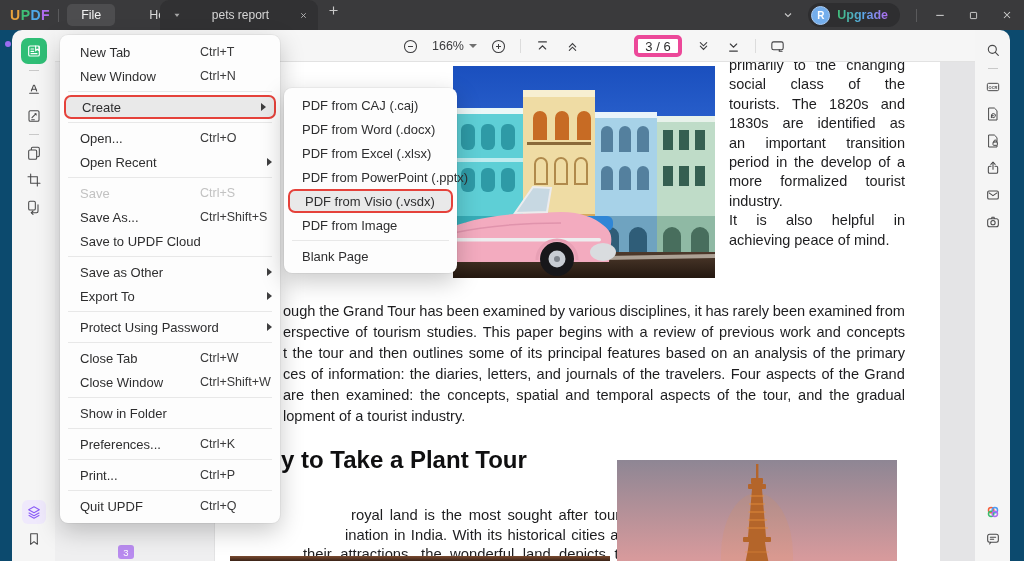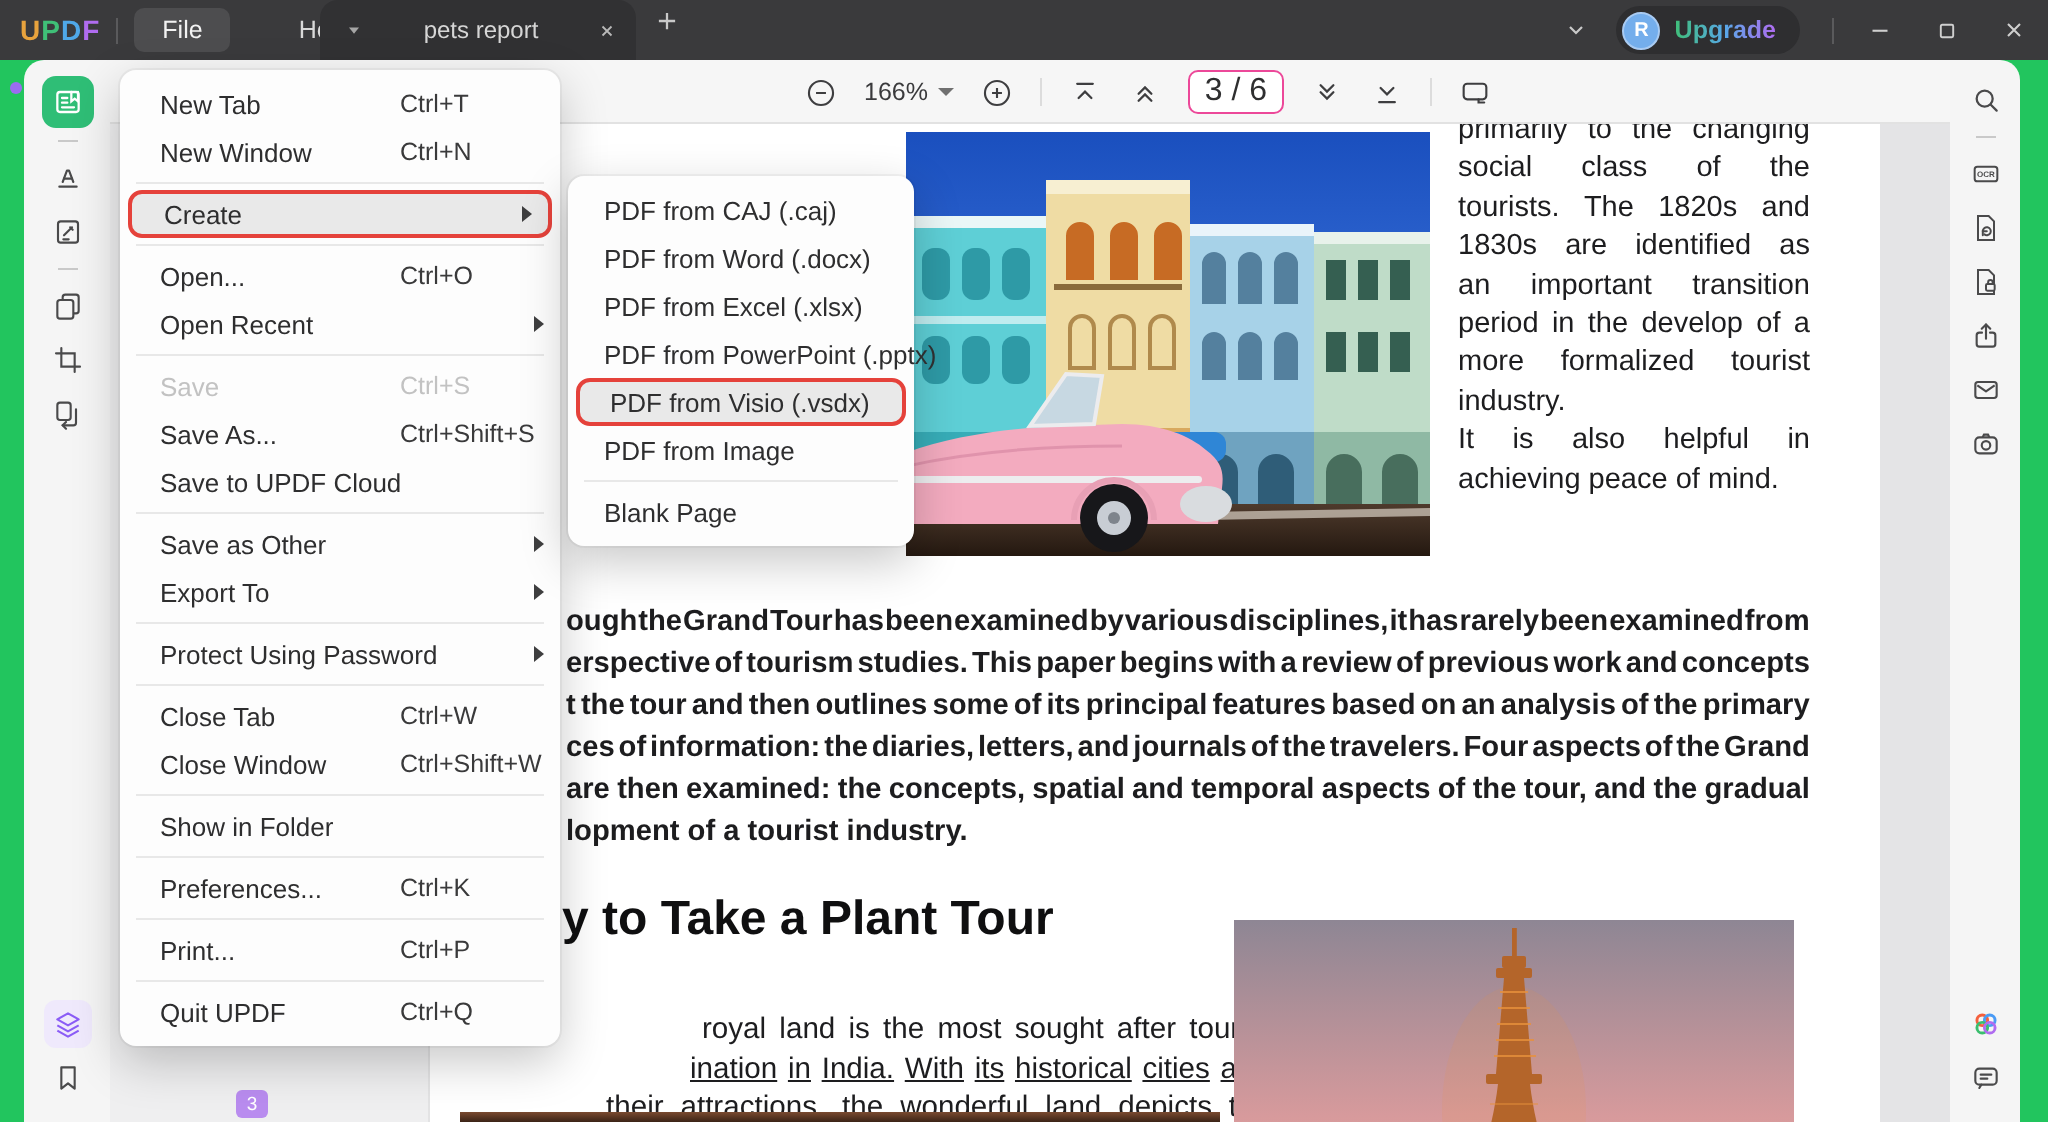--- a/index.html
+++ b/index.html
@@ -1,17 +1,17 @@
 <!DOCTYPE html>
 <html><head>
 <meta charset="utf-8">
 <style>
   html,body{margin:0;padding:0;background:#222;}
   *{box-sizing:border-box;font-family:"Liberation Sans",sans-serif;}
-  #stage{position:relative;width:1024px;height:561px;background:#22c55e;overflow:hidden;}
+  #stage{position:relative;width:1024px;height:561px;background:#0c4a6e;overflow:hidden;}
 
   
   .titlebar{position:absolute;left:0;top:0;width:1024px;height:30px;background:#3A3A3C;display:flex;align-items:center;z-index:30;}
   .logo{font-weight:700;font-size:14px;letter-spacing:.5px;margin-left:10px;}
   .logo .l0{color:#E8A33D}.logo .l1{color:#3FBF77}.logo .l2{color:#4FA8E8}.logo .l3{color:#B06CF0}
   .tb-vsep{width:1px;height:13px;background:#5A5A5C;margin:0 8px;}
   .tb-menu{color:#D9D9D9;font-size:12.5px;padding:4px 14px;border-radius:5px;}
   .tb-menu.active{background:#4D4D4F;color:#F2F2F2;margin-right:20px;}
   .doc-tab{position:absolute;left:160px;top:0;width:158px;height:30px;background:#313133;border-radius:9px 9px 0 0;display:flex;align-items:center;color:#CFCFCF;}
   .doc-tab .caret{margin-left:12px;color:#A5A5A5;display:flex;}
@@ -42,43 +42,43 @@
   .icon-divider{width:10px;height:1px;background:#C9C9C9;margin:3px 0;}
 
   
   .toolbar{position:absolute;left:43px;top:0;width:920px;height:32px;background:#F6F6F6;border-bottom:1px solid #E2E2E2;}
   .tool-row{position:absolute;left:347px;top:0;height:32px;display:flex;align-items:center;gap:13px;}
   .tool-icon{color:#3E3E40;display:flex;align-items:center;}
   .tool-icon svg{width:17px;height:17px;}
   .zoom-group{display:flex;align-items:center;gap:5px;color:#3A3A3C;font-size:12.5px;}
   .caret-down{width:0;height:0;border-left:4px solid transparent;border-right:4px solid transparent;border-top:4.5px solid #707070;}
   .tsep{width:1px;height:14px;background:#DCDCDC;}
-  .pagebox{width:48px;height:22px;border:1px solid #ec4899;border-radius:5px;background:#fff;display:flex;align-items:center;justify-content:center;font-size:16px;color:#2F2F30;}
+  .pagebox{width:48px;height:22px;border:4px solid #ec4899;border-radius:5px;background:#fff;display:flex;align-items:center;justify-content:center;font-size:13px;color:#2F2F30;margin-left:40px;}
 
   
   .viewport{position:absolute;left:43px;top:32px;width:920px;height:499px;background:#E4E4E6;overflow:hidden;}
   .thumb-rail{position:absolute;left:0;top:0;width:160px;height:499px;background:#EFEFF0;border-right:1px solid #E3E3E4;}
   .page-badge{position:absolute;left:63px;top:483px;min-width:16px;height:14px;border-radius:3px;background:#B98CEF;color:#fff;font-size:9.5px;display:flex;align-items:center;justify-content:center;padding:0 3px;}
   .page{position:absolute;left:160px;top:0;width:725px;height:499px;background:#FFFFFF;}
 
   .photo{position:absolute;overflow:hidden;}
   .photo svg{display:block;width:100%;height:100%;}
   .havana{left:398px;top:4px;width:262px;height:212px;}
   .eiffel{left:562px;top:398px;width:280px;height:164px;}
   .strip-photo{left:175px;top:494px;width:380px;height:6px;background:linear-gradient(#7A4A30,#2E1C12);}
 
   .textblock{position:absolute;color:#1D1D1F;}
   .tline{white-space:nowrap;}
   .tline.just{display:flex;justify-content:space-between;}
   .rightcol{left:674px;top:-6px;width:176px;font-size:14.5px;line-height:19.4px;}
-  .abstract{left:228px;top:239px;width:622px;font-size:14.6px;line-height:21px;font-weight:bold;}
+  .abstract{left:228px;top:239px;width:622px;font-size:14.6px;line-height:21px;}
   .heading{left:226px;top:384px;font-size:24px;font-weight:700;color:#0F0F10;}
   .intro{left:193px;top:444px;width:387px;font-size:14.8px;line-height:19.6px;}
   .intro .tline:nth-child(1){padding-left:103px;}
-  .intro .tline:nth-child(2){padding-left:97px;text-decoration:underline;}
+  .intro .tline:nth-child(2){padding-left:97px;}
   .intro .tline:nth-child(3){padding-left:55px;}
 
   
   .popup{position:absolute;background:#FDFDFD;border-radius:8px;box-shadow:0 8px 24px rgba(0,0,0,.22),0 0 0 1px rgba(0,0,0,.04);z-index:60;padding:5px 0;}
   .file-menu{left:60px;top:35px;width:220px;}
   .create-submenu{left:284px;top:88px;width:173px;}
   .menu-row{height:24px;display:grid;grid-template-columns:120px 1fr 14px;align-items:center;padding:0 8px 0 20px;font-size:13px;color:#2E2E2F;}
   .create-submenu .menu-row{grid-template-columns:1fr 10px;padding-left:18px;}
   .menu-label{white-space:nowrap;}
   .menu-shortcut{font-size:12.5px;color:#3A3A3B;white-space:nowrap;}

